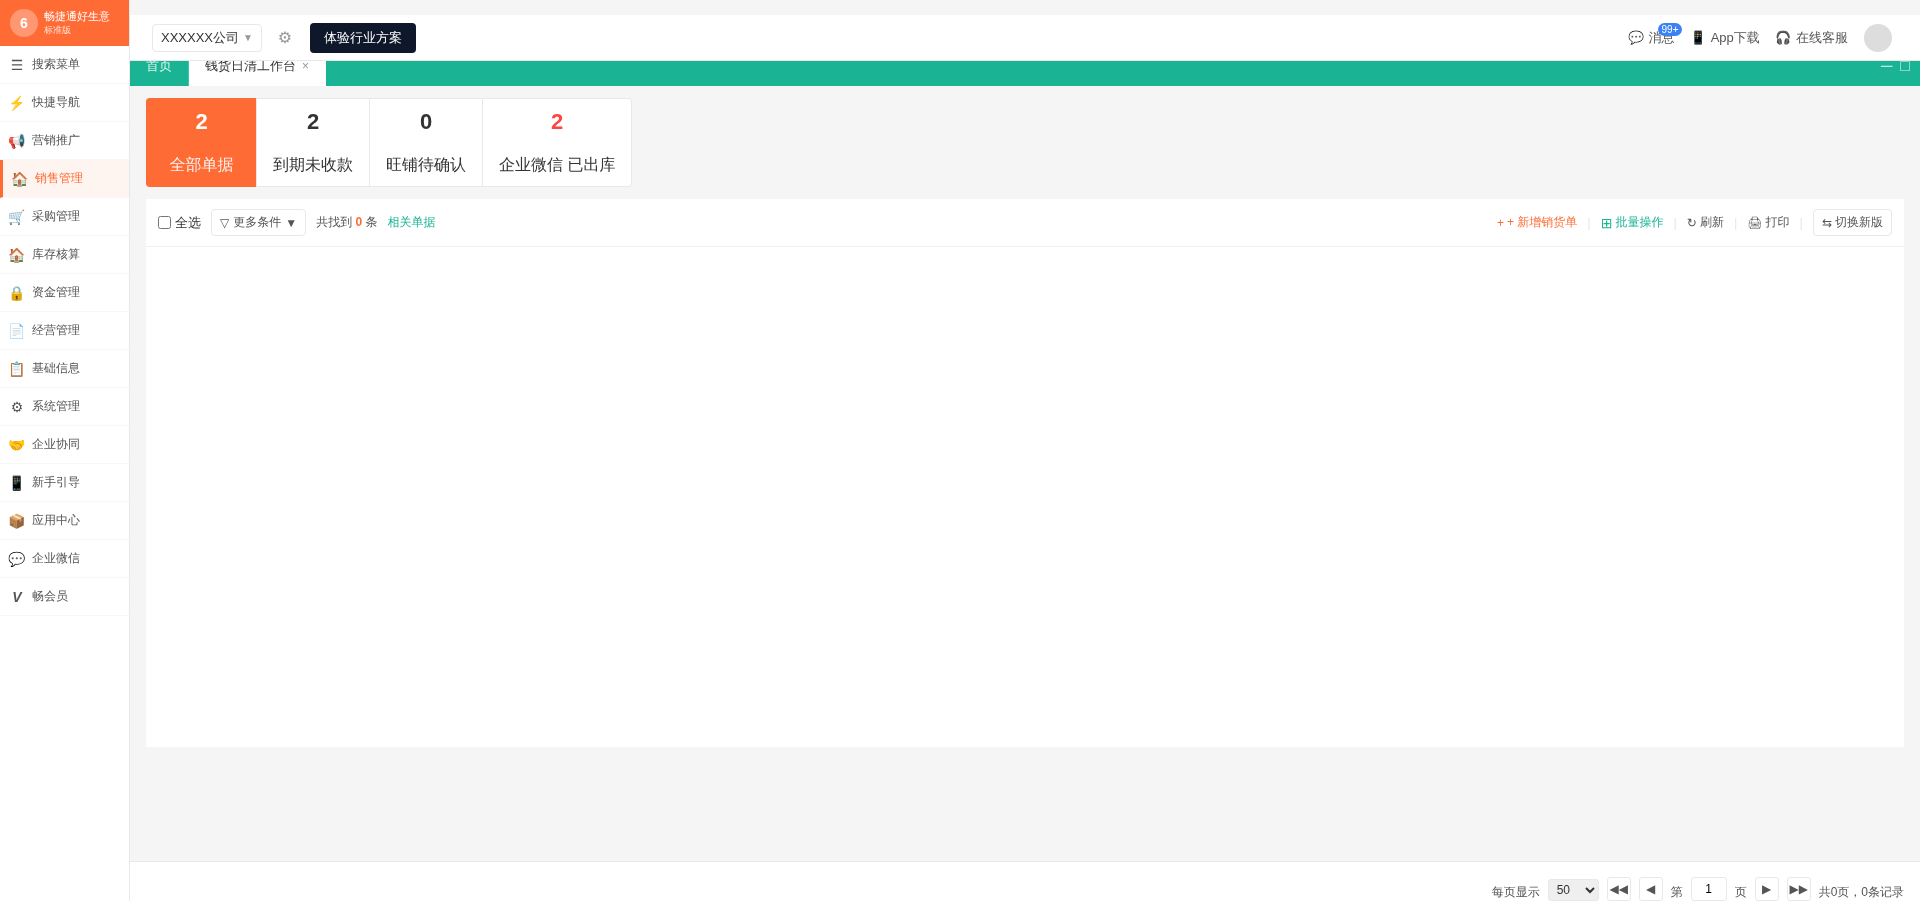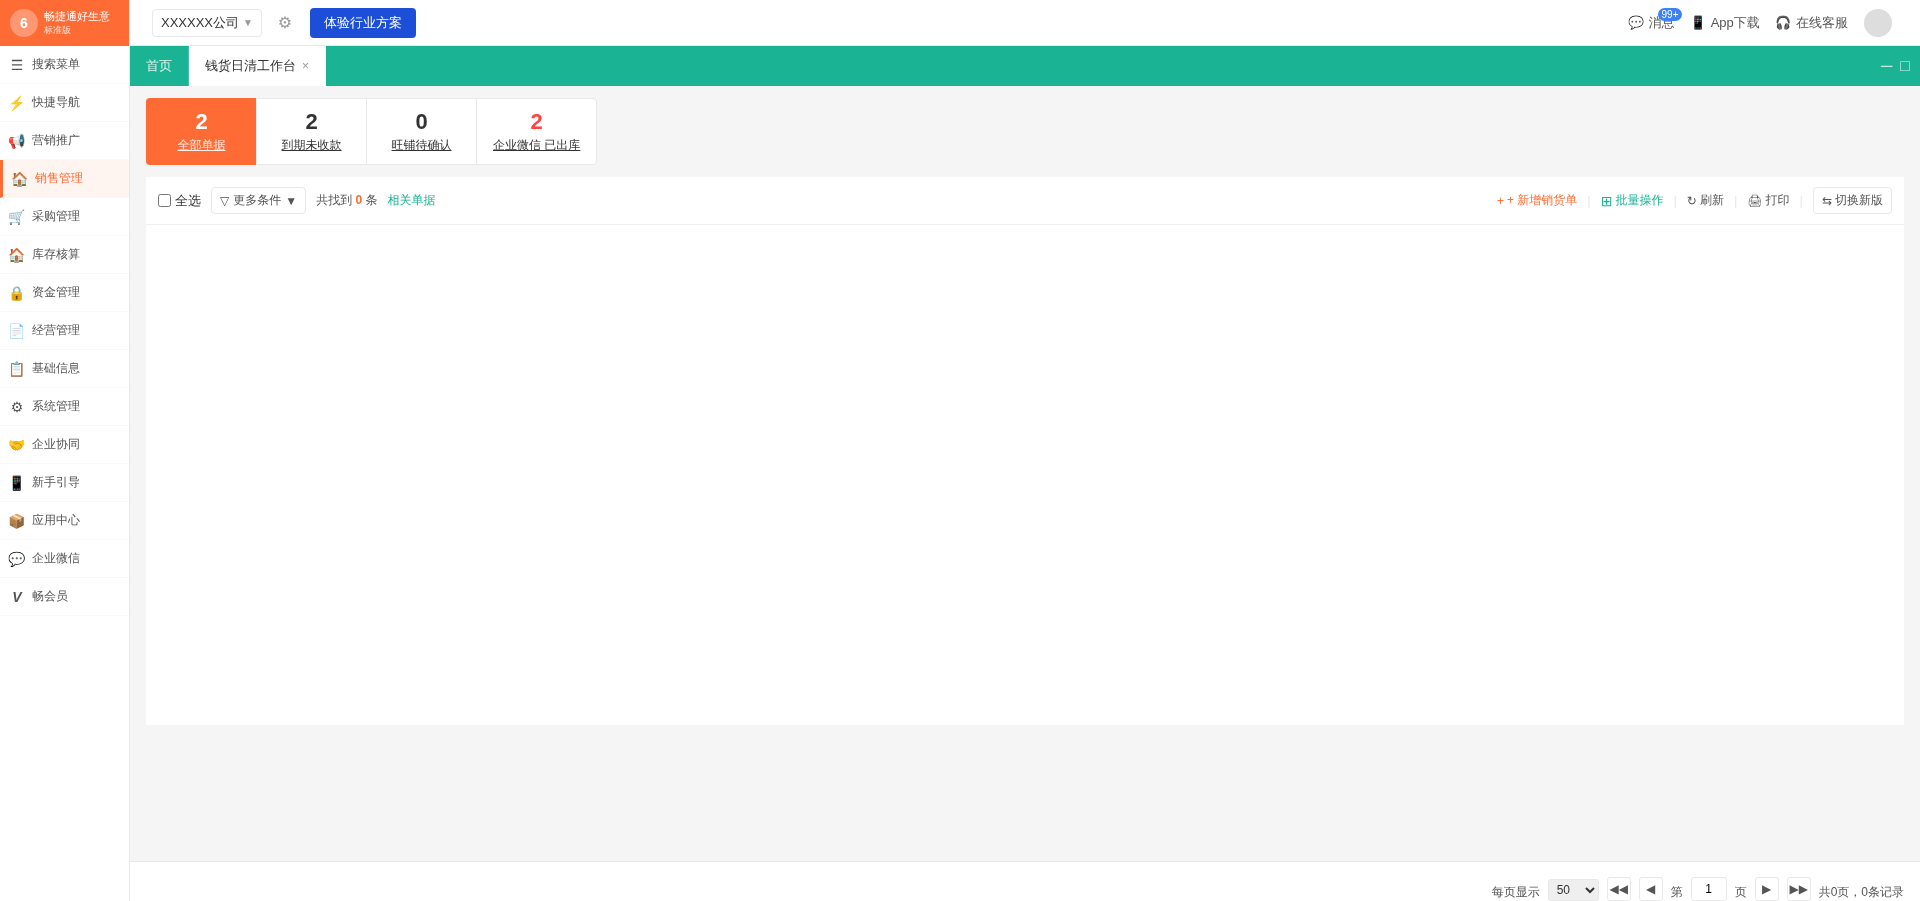--- a/index.html
+++ b/index.html
@@ -7,21 +7,21 @@
 
     
     .top-header {
       height: 46px;
       background: #fff;
       display: flex;
       align-items: center;
       padding: 0 12px;
       border-bottom: 1px solid #e8e8e8;
       position: fixed;
-      top: 0; left: 0; right: 0;
+      top: 15px; left: 0; right: 0;
       z-index: 100;
     }
     .company-selector {
       display: flex; align-items: center; gap: 4px;
       padding: 4px 8px;
       border: 1px solid #e8e8e8;
       border-radius: 4px;
       cursor: pointer;
       font-size: 13px;
       color: #333;
@@ -31,21 +31,21 @@
     .settings-icon-btn {
       margin-left: 8px;
       width: 30px; height: 30px;
       display: flex; align-items: center; justify-content: center;
       color: #999;
       cursor: pointer;
       font-size: 16px;
     }
     .trial-btn {
       margin-left: 10px;
-      background: #1d4ed8;
+      background: #0f172a;
       color: white;
       border: none;
       border-radius: 4px;
       padding: 6px 14px;
       cursor: pointer;
       font-size: 13px;
     }
     .header-right {
       margin-left: auto;
       display: flex;
@@ -178,21 +178,21 @@
       text-align: center;
       background: #fff;
       border: 1px solid #e8e8e8;
       cursor: pointer;
       border-right: none;
     }
     .summary-tab:first-child { border-radius: 4px 0 0 4px; }
     .summary-tab:last-child { border-right: 1px solid #e8e8e8; border-radius: 0 4px 4px 0; }
     .summary-tab.active { background: #ff6b35; border-color: #ff6b35; color: white; }
     .summary-tab .tab-num { font-size: 22px; font-weight: bold; }
-    .summary-tab .tab-label { font-size: 12px; margin-top: 2px; text-decoration: underline; }
+    .summary-tab .tab-label { font-size: 16px; margin-top: 20px; }
     .summary-tab.active .tab-num { color: white; }
     .summary-tab.active .tab-label { color: rgba(255,255,255,0.9); }
     .summary-tab:not(.active) .tab-num { color: #333; }
     .summary-tab:not(.active):nth-child(3) .tab-num { color: #333; }
     .summary-tab:not(.active):nth-child(4) .tab-num { color: #ff4444; }
 
     
     .toolbar {
       background: #fff;
       margin: 0 16px;

